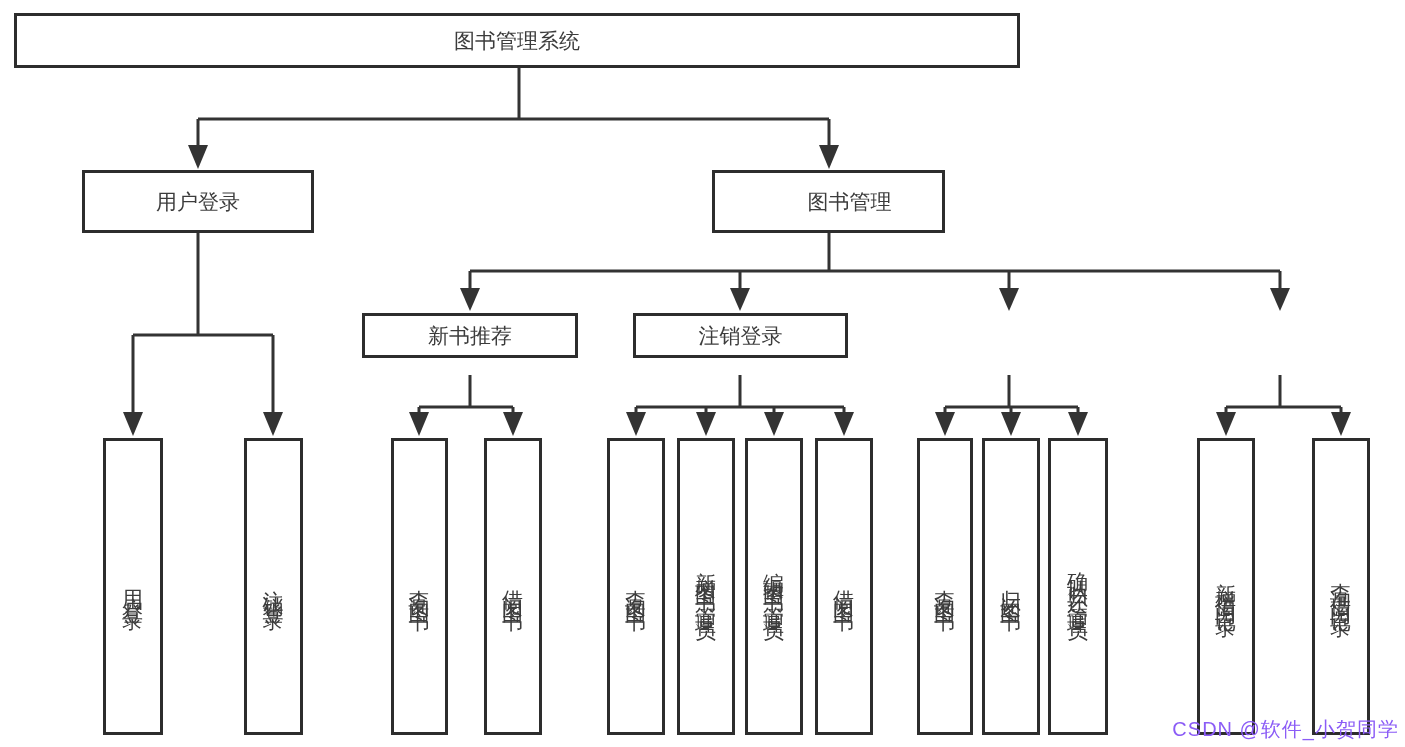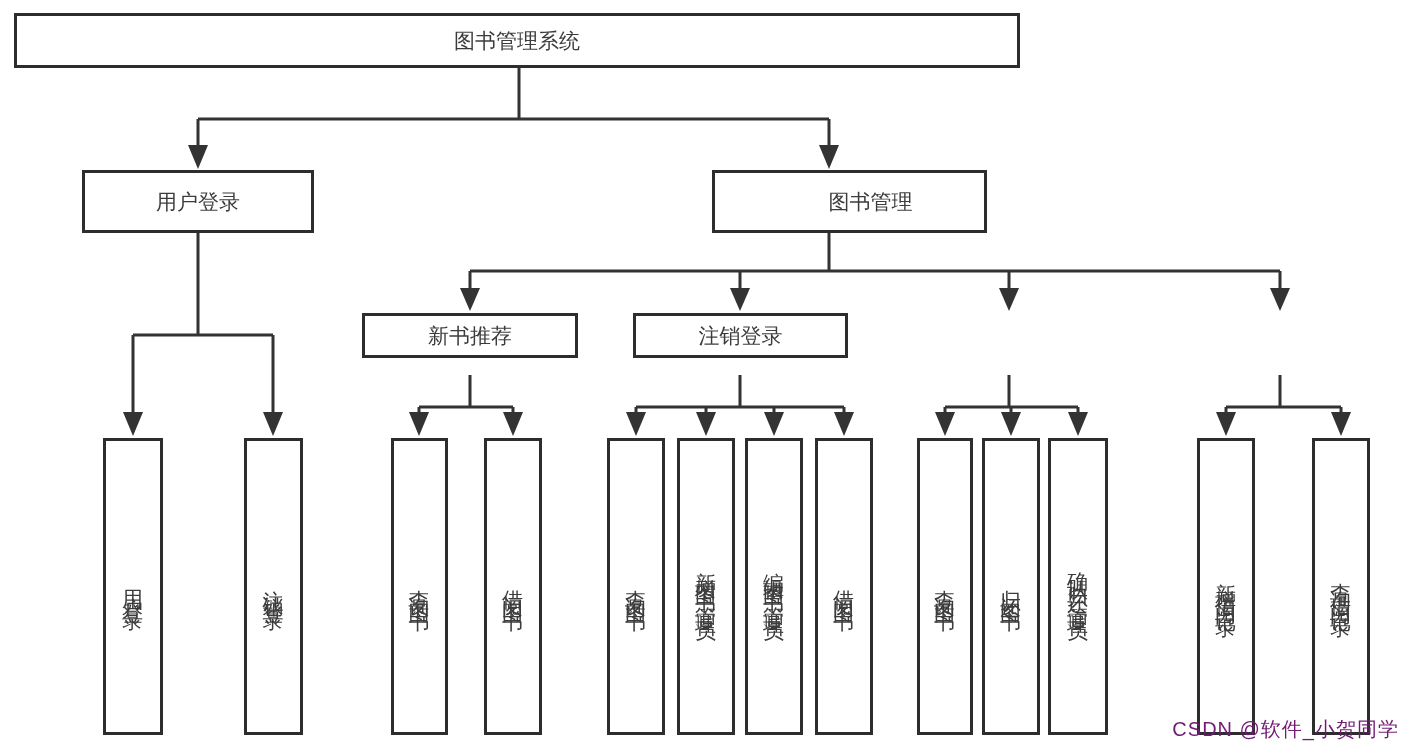--- a/index.html
+++ b/index.html
@@ -45,21 +45,21 @@
     text-orientation: mixed;
     letter-spacing: 7px;
     font-size: 21px;
     color: #3c3c3c;
   }
   .watermark {
     position: absolute;
     right: 6px;
     bottom: 4px;
     font-size: 20px;
-    color: #701a75;
+    color: #8b5cf6;
     letter-spacing: 1px;
     white-space: nowrap;
   }
 </style>
 </head>
 <body>
 
 <div class="canvas">
 
   <svg class="connectors" viewBox="0 0 1405 747" xmlns="http://www.w3.org/2000/svg">
@@ -119,21 +119,21 @@
     </g>
   </svg>
 
   <div class="box root-box">
     <span>图书管理系统</span>
   </div>
 
   <div class="box lvl2" style="left:82px;width:232px;">
     <span>用户登录</span>
   </div>
-  <div class="box lvl2" style="left:712px;width:275px;padding-left:42px;">
+  <div class="box lvl2" style="left:712px;width:233px;padding-left:42px;">
     <span>图书管理</span>
   </div>
 
   <div class="box lvl3" style="left:362px;width:216px;">
     <span>新书推荐</span>
   </div>
   <div class="box lvl3" style="left:633px;width:215px;">
     <span>注销登录</span>
   </div>
 

